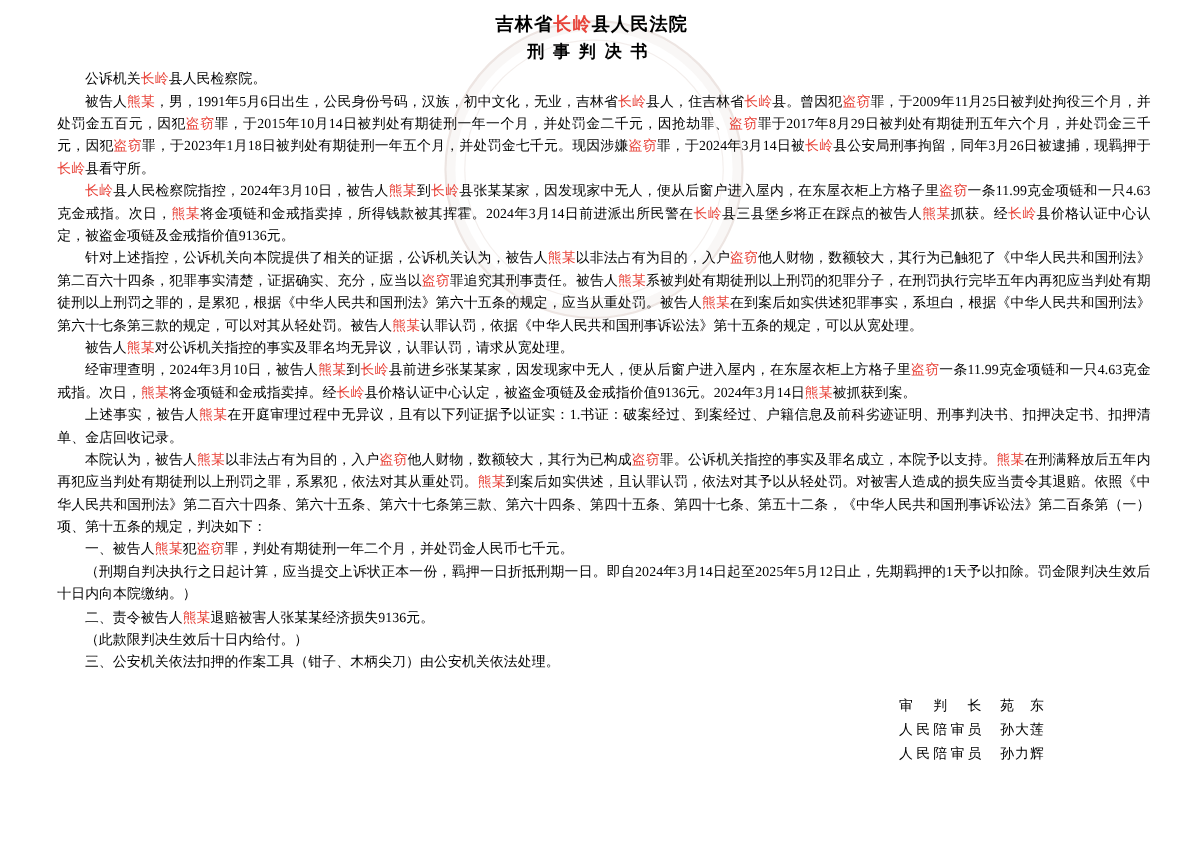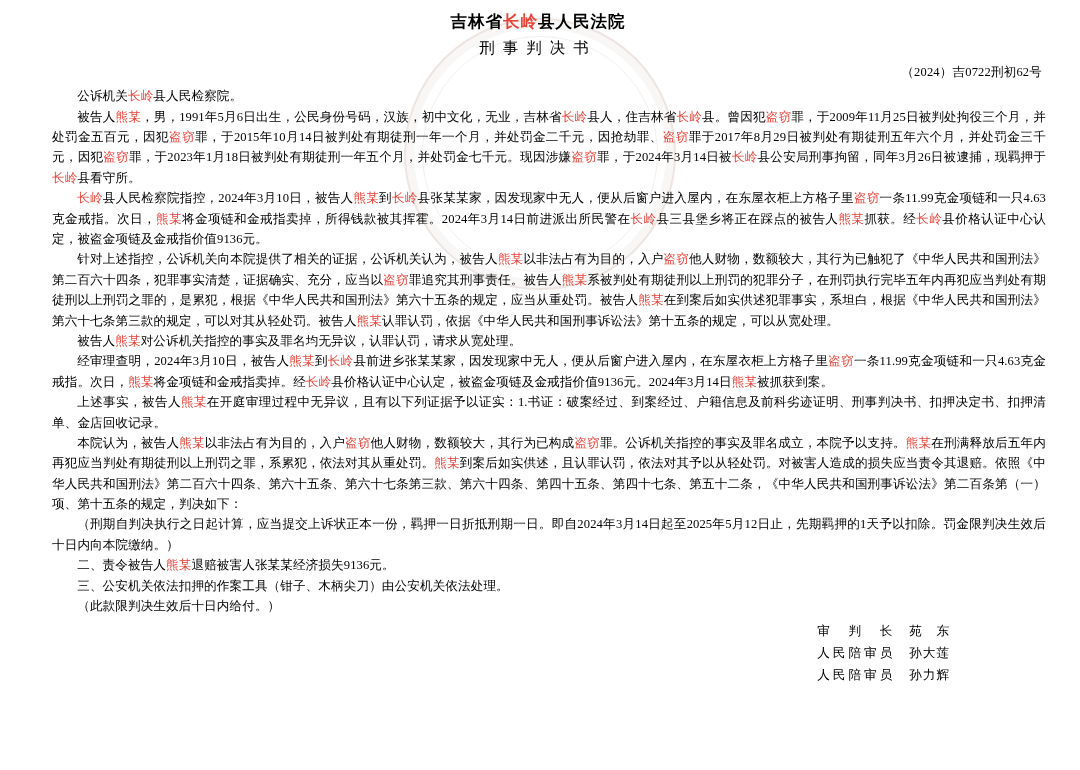--- a/index.html
+++ b/index.html
@@ -48,21 +48,21 @@
     text-align: center;
   }
   .court-name {
     font-size: 16.5px;
     font-weight: bold;
     letter-spacing: 1px;
     line-height: 1.45;
   }
   .doc-type {
     font-size: 15.5px;
-    font-weight: normal;
+    font-weight: bold;
     letter-spacing: 8px;
     line-height: 1.7;
     margin-top: 1px;
   }
   .case-no {
     text-align: right;
     font-size: 12.5px;
     margin: 3px 4px 5px 0;
     letter-spacing: 0.2px;
   }
@@ -75,21 +75,21 @@
     letter-spacing: 0.1px;
   }
   p.para.indent {
     text-indent: 2em;
     margin-left: 22px;
   }
   .red {
     color: #e8443a;
   }
   .sig-block {
-    margin-top: 4px;
+    margin-top: 18px;
     font-size: 12.6px;
     line-height: 1.75;
     text-align: right;
     padding-right: 96px;
   }
   .sig-row {
     white-space: pre;
   }
   .sig-label {
     letter-spacing: 3px;
@@ -108,35 +108,35 @@
 
   <div class="content">
 
     <div class="title-block">
       <div class="court-name">
         <span>吉林省</span><span class="red">长岭</span><span>县人民法院</span>
       </div>
       <div class="doc-type">刑事判决书</div>
     </div>
 
-    <div class="case-no">（2024）吉0722刑初62号</div>
 
     <div id="body-paragraphs">
         <p class="para indent">公诉机关<span class="red">长岭</span>县人民检察院。</p>
         <p class="para indent">被告人<span class="red">熊某</span>，男，1991年5月6日出生，公民身份号码，汉族，初中文化，无业，吉林省<span class="red">长岭</span>县人，住吉林省<span class="red">长岭</span>县。曾因犯<span class="red">盗窃</span>罪，于2009年11月25日被判处拘役三个月，并处罚金五百元，因犯<span class="red">盗窃</span>罪，于2015年10月14日被判处有期徒刑一年一个月，并处罚金二千元，因抢劫罪、<span class="red">盗窃</span>罪于2017年8月29日被判处有期徒刑五年六个月，并处罚金三千元，因犯<span class="red">盗窃</span>罪，于2023年1月18日被判处有期徒刑一年五个月，并处罚金七千元。现因涉嫌<span class="red">盗窃</span>罪，于2024年3月14日被<span class="red">长岭</span>县公安局刑事拘留，同年3月26日被逮捕，现羁押于<span class="red">长岭</span>县看守所。</p>
         <p class="para indent"><span class="red">长岭</span>县人民检察院指控，2024年3月10日，被告人<span class="red">熊某</span>到<span class="red">长岭</span>县张某某家，因发现家中无人，便从后窗户进入屋内，在东屋衣柜上方格子里<span class="red">盗窃</span>一条11.99克金项链和一只4.63克金戒指。次日，<span class="red">熊某</span>将金项链和金戒指卖掉，所得钱款被其挥霍。2024年3月14日前进派出所民警在<span class="red">长岭</span>县三县堡乡将正在踩点的被告人<span class="red">熊某</span>抓获。经<span class="red">长岭</span>县价格认证中心认定，被盗金项链及金戒指价值9136元。</p>
         <p class="para indent">针对上述指控，公诉机关向本院提供了相关的证据，公诉机关认为，被告人<span class="red">熊某</span>以非法占有为目的，入户<span class="red">盗窃</span>他人财物，数额较大，其行为已触犯了《中华人民共和国刑法》第二百六十四条，犯罪事实清楚，证据确实、充分，应当以<span class="red">盗窃</span>罪追究其刑事责任。被告人<span class="red">熊某</span>系被判处有期徒刑以上刑罚的犯罪分子，在刑罚执行完毕五年内再犯应当判处有期徒刑以上刑罚之罪的，是累犯，根据《中华人民共和国刑法》第六十五条的规定，应当从重处罚。被告人<span class="red">熊某</span>在到案后如实供述犯罪事实，系坦白，根据《中华人民共和国刑法》第六十七条第三款的规定，可以对其从轻处罚。被告人<span class="red">熊某</span>认罪认罚，依据《中华人民共和国刑事诉讼法》第十五条的规定，可以从宽处理。</p>
         <p class="para indent">被告人<span class="red">熊某</span>对公诉机关指控的事实及罪名均无异议，认罪认罚，请求从宽处理。</p>
         <p class="para indent">经审理查明，2024年3月10日，被告人<span class="red">熊某</span>到<span class="red">长岭</span>县前进乡张某某家，因发现家中无人，便从后窗户进入屋内，在东屋衣柜上方格子里<span class="red">盗窃</span>一条11.99克金项链和一只4.63克金戒指。次日，<span class="red">熊某</span>将金项链和金戒指卖掉。经<span class="red">长岭</span>县价格认证中心认定，被盗金项链及金戒指价值9136元。2024年3月14日<span class="red">熊某</span>被抓获到案。</p>
         <p class="para indent">上述事实，被告人<span class="red">熊某</span>在开庭审理过程中无异议，且有以下列证据予以证实：1.书证：破案经过、到案经过、户籍信息及前科劣迹证明、刑事判决书、扣押决定书、扣押清单、金店回收记录。</p>
         <p class="para indent">本院认为，被告人<span class="red">熊某</span>以非法占有为目的，入户<span class="red">盗窃</span>他人财物，数额较大，其行为已构成<span class="red">盗窃</span>罪。公诉机关指控的事实及罪名成立，本院予以支持。<span class="red">熊某</span>在刑满释放后五年内再犯应当判处有期徒刑以上刑罚之罪，系累犯，依法对其从重处罚。<span class="red">熊某</span>到案后如实供述，且认罪认罚，依法对其予以从轻处罚。对被害人造成的损失应当责令其退赔。依照《中华人民共和国刑法》第二百六十四条、第六十五条、第六十七条第三款、第六十四条、第四十五条、第四十七条、第五十二条，《中华人民共和国刑事诉讼法》第二百条第（一）项、第十五条的规定，判决如下：</p>
+        <p class="para indent">一、被告人<span class="red">熊某</span>犯<span class="red">盗窃</span>罪，判处有期徒刑一年二个月，并处罚金人民币七千元。</p>
         <p class="para indent">（刑期自判决执行之日起计算，应当提交上诉状正本一份，羁押一日折抵刑期一日。即自2024年3月14日起至2025年5月12日止，先期羁押的1天予以扣除。罚金限判决生效后十日内向本院缴纳。）</p>
         <p class="para indent">二、责令被告人<span class="red">熊某</span>退赔被害人张某某经济损失9136元。</p>
+        <p class="para indent">（此款限判决生效后十日内给付。）</p>
         <p class="para indent">三、公安机关依法扣押的作案工具（钳子、木柄尖刀）由公安机关依法处理。</p>
-        <p class="para indent">（此款限判决生效后十日内给付。）</p>
       </div>
 
     <div class="sig-block" id="signature-block">
         <div class="sig-row"><span class="sig-label">审　判　长</span><span class="sig-name">苑　东</span></div>
         <div class="sig-row"><span class="sig-label">人民陪审员</span><span class="sig-name">孙大莲</span></div>
         <div class="sig-row"><span class="sig-label">人民陪审员</span><span class="sig-name">孙力辉</span></div>
       </div>
 
   </div>
 </div>

